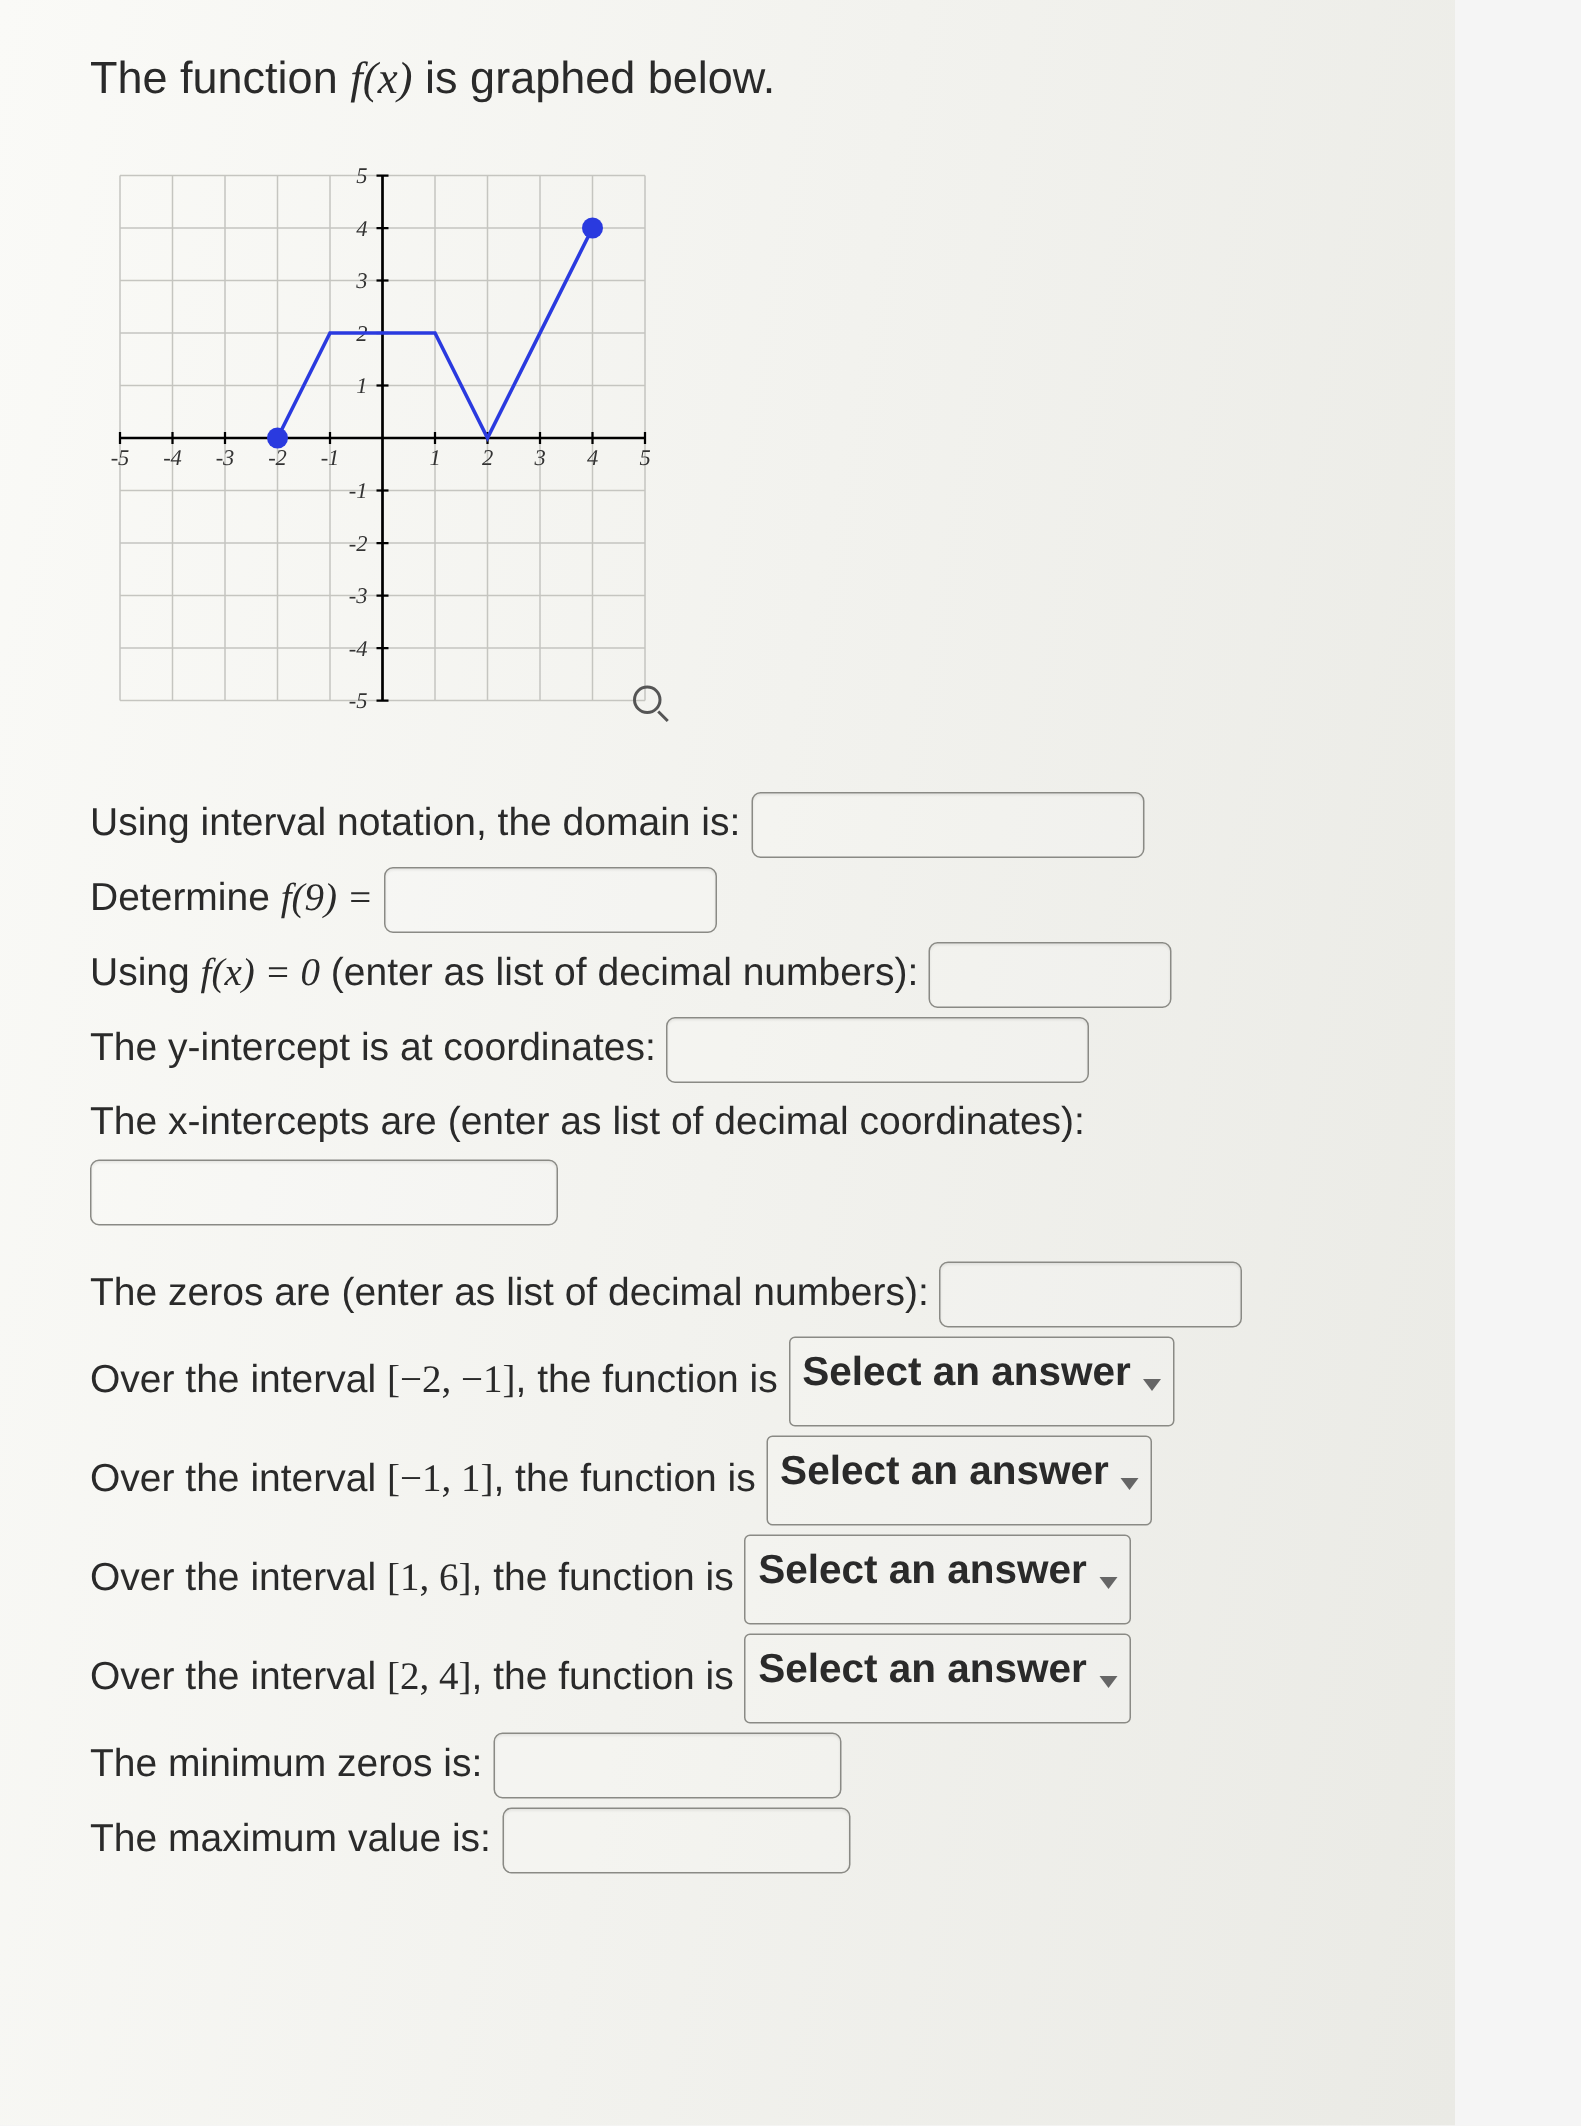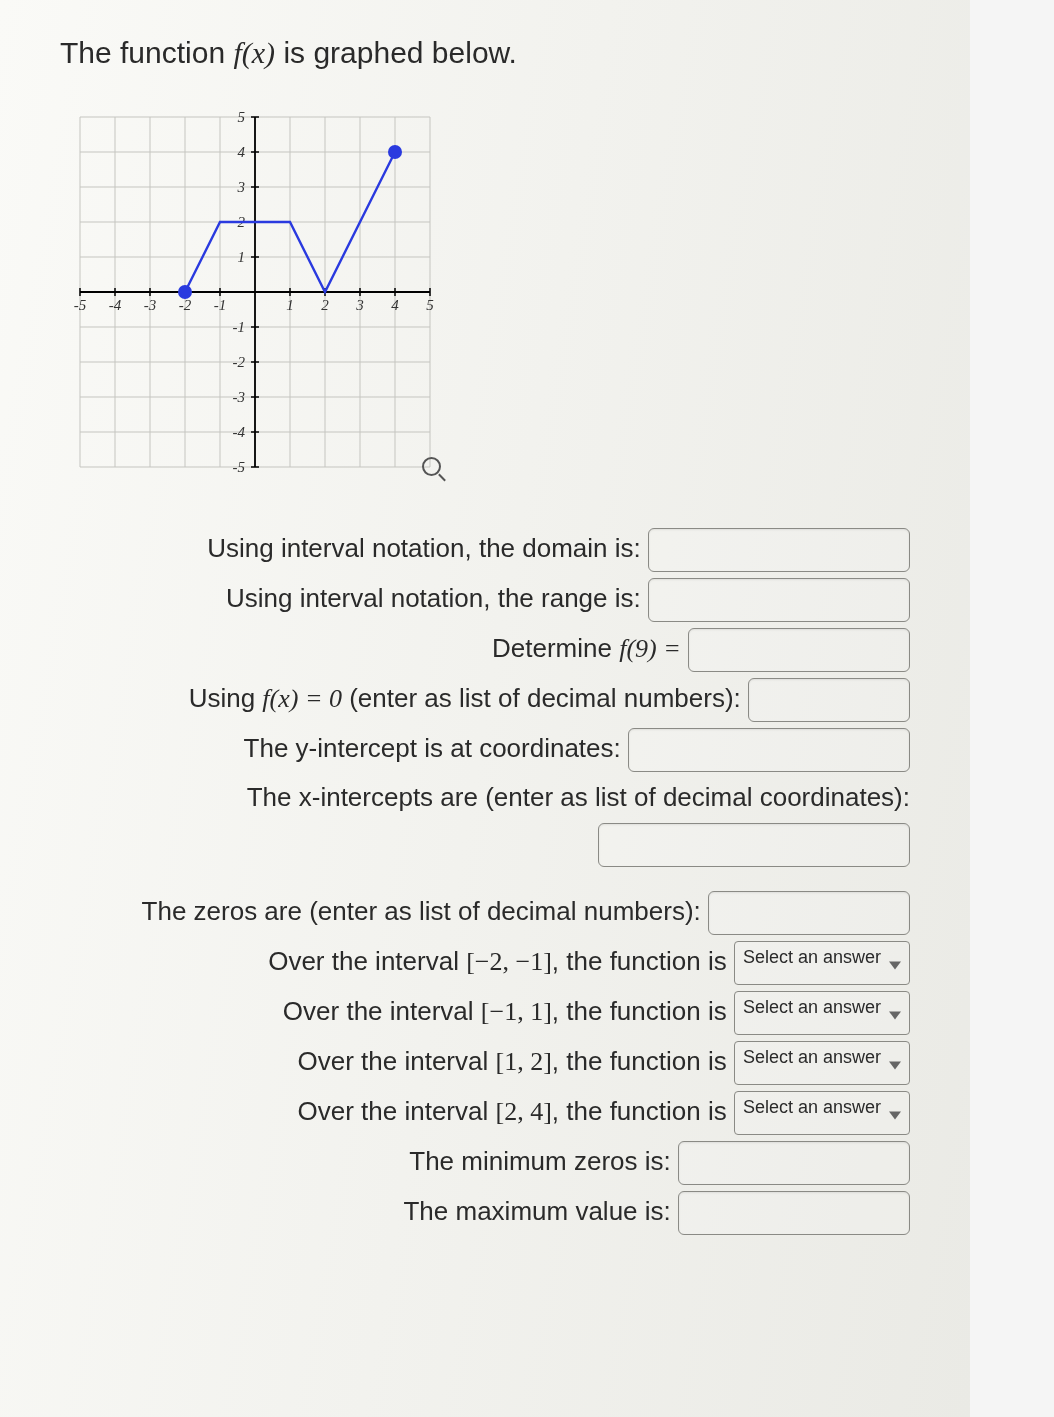--- a/index.html
+++ b/index.html
@@ -25,43 +25,43 @@
   }
   .math-it {
     font-family: "Cambria Math", "STIX", serif;
     font-style: italic;
   }
   .chart-holder {
     margin-bottom: 30px;
   }
   .qline {
     margin: 6px 0;
-    text-align: right;
   }
   .answer-input {
     display: inline-block;
     vertical-align: middle;
     height: 42px;
     border: 1px solid #8a8a85;
     border-radius: 6px;
     background: rgba(255,255,255,0.15);
     box-shadow: inset 0 1px 2px rgba(0,0,0,0.08);
   }
   .answer-select {
     display: inline-block;
     vertical-align: middle;
     height: 38px;
     border: 1px solid #8a8a85;
     border-radius: 4px;
     background: rgba(255,255,255,0.15);
-    font-size: 18px;
-    padding: 2px 28px 2px 8px;
+    font-size: 27px;
+    padding: 2px 28px 18px 8px;
     position: relative;
     font-family: inherit;
     color: #2a2a2a;
+    font-weight: bold;
   }
   .answer-select::after {
     content: "";
     position: absolute;
     right: 8px;
     top: 50%;
     transform: translateY(-20%);
     width: 0;
     height: 0;
     border-left: 6px solid transparent;
@@ -174,24 +174,20 @@
       <div class="mag-circle"></div>
       <div class="mag-handle"></div>
     </div>
   </div>
 
   <div class="qline">
     <span>Using interval notation, the domain is: </span>
     <span class="answer-input" style="width:260px;"></span>
   </div>
 
-  <div class="qline">
-    <span>Using interval notation, the range is: </span>
-    <span class="answer-input" style="width:260px;"></span>
-  </div>
 
   <div class="qline">
     <span>Determine </span>
     <span class="math-it">f(9) =</span>
     <span> </span>
     <span class="answer-input" style="width:220px;"></span>
   </div>
 
   <div class="qline">
     <span>Using </span>
@@ -215,21 +211,21 @@
   <div style="height:12px;"></div>
 
   <div class="qline">
     <span>The zeros are (enter as list of decimal numbers): </span>
     <span class="answer-input" style="width:200px;"></span>
   </div>
 
   <div id="intervals-container">
       <div class="qline"><span>Over the interval </span><span class="math-it" style="font-style: normal; margin-top: 12px;">[−2, −1]</span><span>, the function is </span><span class="answer-select">Select an answer </span></div>
       <div class="qline"><span>Over the interval </span><span class="math-it" style="font-style: normal;">[−1, 1]</span><span>, the function is </span><span class="answer-select">Select an answer </span></div>
-      <div class="qline"><span>Over the interval </span><span class="math-it" style="font-style: normal;">[1, 2]</span><span>, the function is </span><span class="answer-select">Select an answer </span></div>
+      <div class="qline"><span>Over the interval </span><span class="math-it" style="font-style: normal;">[1, 6]</span><span>, the function is </span><span class="answer-select">Select an answer </span></div>
       <div class="qline"><span>Over the interval </span><span class="math-it" style="font-style: normal; margin-top: 40px;">[2, 4]</span><span>, the function is </span><span class="answer-select">Select an answer </span></div>
     </div>
 
   <div class="qline">
     <span>The minimum zeros is: </span>
     <span class="answer-input" style="width:230px;"></span>
   </div>
 
   <div class="qline">
     <span>The maximum value is: </span>

